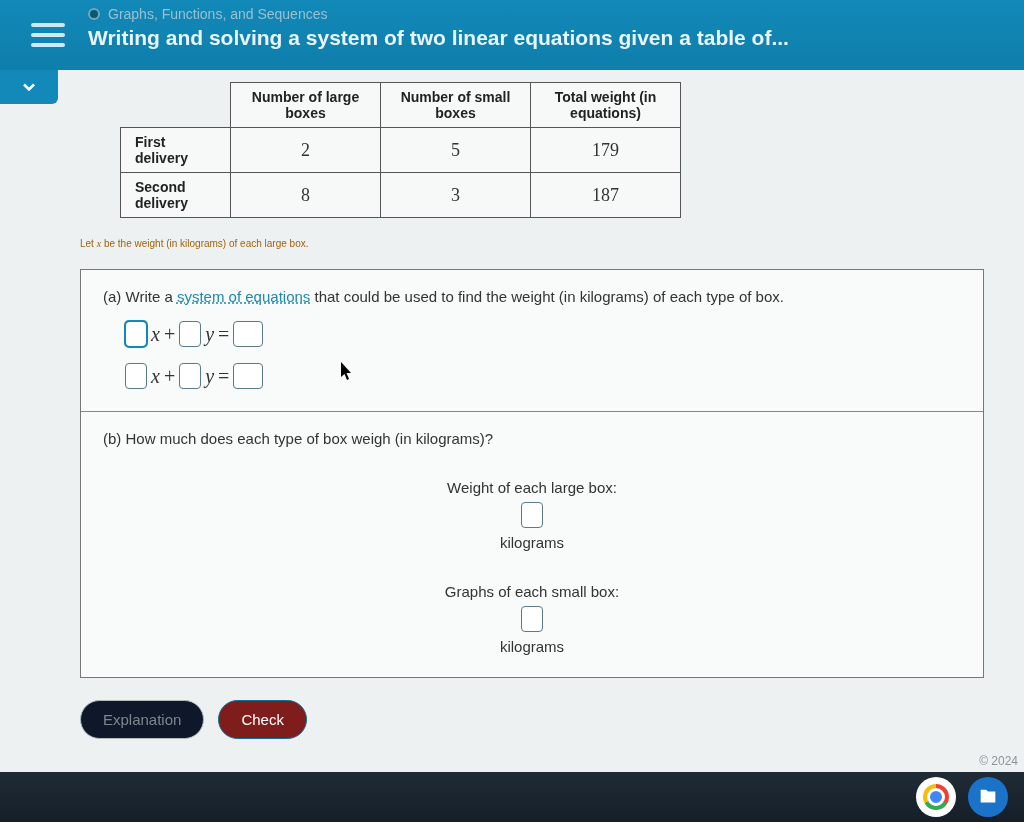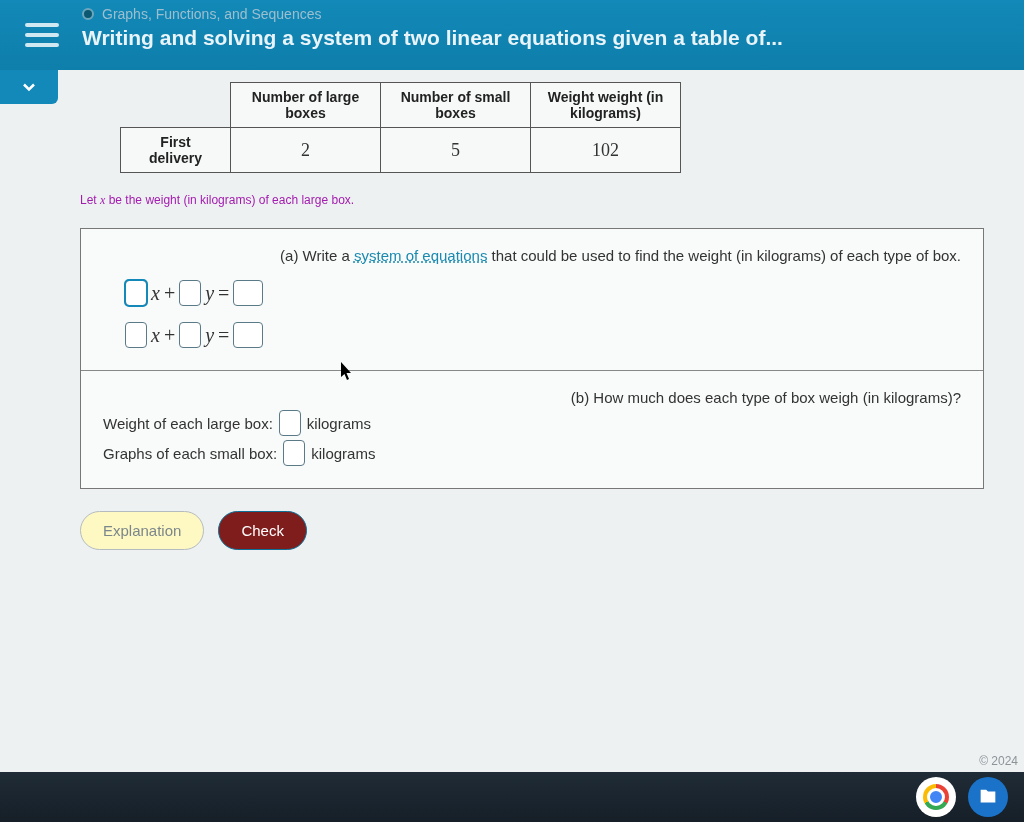--- a/index.html
+++ b/index.html
@@ -9,21 +9,21 @@
     width: 1024px;
     height: 822px;
     overflow: hidden;
     position: relative;
   }
   .topbar {
     background: linear-gradient(#1289b8, #0e7da9);
     height: 78px;
     display: flex;
     align-items: flex-start;
-    padding-left: 2px;
+    padding-left: 8px;
     color: #fff;
   }
   .hamburger {
     width: 80px;
     height: 70px;
     display: flex;
     align-items: center;
     justify-content: center;
     cursor: pointer;
   }
@@ -98,48 +98,47 @@
     font-size: 14px;
     background: #f7f8f8;
   }
   table.data th {
     font-weight: 700;
     color: #222;
     background: #f7f8f8;
   }
   table.data .rowhead {
     font-weight: 700;
-    text-align: center;
+    text-align: left;
     width: 110px;
   }
   table.data .blank {
     border: none;
     background: transparent;
   }
   table.data td.val {
     font-family: Georgia, 'Times New Roman', serif;
     font-size: 18px;
     width: 150px;
   }
   .let-line {
-    font-size: 12px;
-    color: #a21caf;
+    font-size: 10px;
+    color: #a16207;
     margin: 4px 0 4px 0;
   }
   .let-line .var { font-style: italic; font-family: Georgia, serif; }
   .answer-box {
     border: 1px solid #777;
     margin-top: 20px;
     background: #f9fafa;
   }
   .part {
     padding: 18px 22px 22px 22px;
     font-size: 15px;
     color: #333;
-    text-align: right;
   }
   .part + .part { border-top: 1px solid #888; }
   .part .label { font-weight: 400; }
   .link {
     color: #1a8ab0;
     text-decoration: underline dotted;
     cursor: pointer;
   }
   .eq-row {
     font-family: Georgia, 'Times New Roman', serif;
@@ -159,41 +158,42 @@
     background: #fff;
     vertical-align: middle;
     cursor: text;
   }
   .blank-box.wide { width: 30px; }
   .blank-box.selected {
     outline: 2px solid #1289b8;
     outline-offset: -1px;
   }
   .ans-line {
-    margin-top: 4px;
+    margin-top: 32px;
     font-size: 15px;
     display:flex;
     align-items:center;
     gap:6px;
+    flex-direction:column;
   }
   .btn-row {
     margin-top: 22px;
     display: flex;
     gap: 14px;
     align-items: center;
   }
   .btn {
     border-radius: 22px;
     padding: 10px 22px;
     font-size: 15px;
     cursor: pointer;
     border: 1px solid #b5bcbf;
   }
   .btn.explain {
-    background: #fef9c3;
+    background: #0f172a;
     color: #7c878b;
   }
   .btn.check {
     background: #7f1d1d;
     color: #fff;
     border-color: #0d6f95;
   }
   .copyright {
     position: absolute;
     right: 0;
@@ -278,27 +278,33 @@
       </svg>
   </div>
 
   <div class="problem-area">
     <table class="data">
       <tbody>
           <tr>
         <td class="blank"></td>
         <th>Number of large boxes</th>
         <th>Number of small boxes</th>
-        <th>Weight weight (in kilograms)</th>
+        <th>Total weight (in equations)</th>
       </tr>
       <tr>
         <th class="rowhead">First delivery</th>
         <td class="val">2</td>
         <td class="val">5</td>
-        <td class="val">102</td>
+        <td class="val">179</td>
+      </tr>
+      <tr>
+        <th class="rowhead">Second delivery</th>
+        <td class="val">8</td>
+        <td class="val">3</td>
+        <td class="val">187</td>
       </tr>
     </tbody>
       </table>
 
     <p class="let-line">
       <span>Let </span><span class="var">x</span><span> be the weight (in kilograms) of each large box.</span>
     </p>
 
     <div class="answer-box">
       <div class="part">

